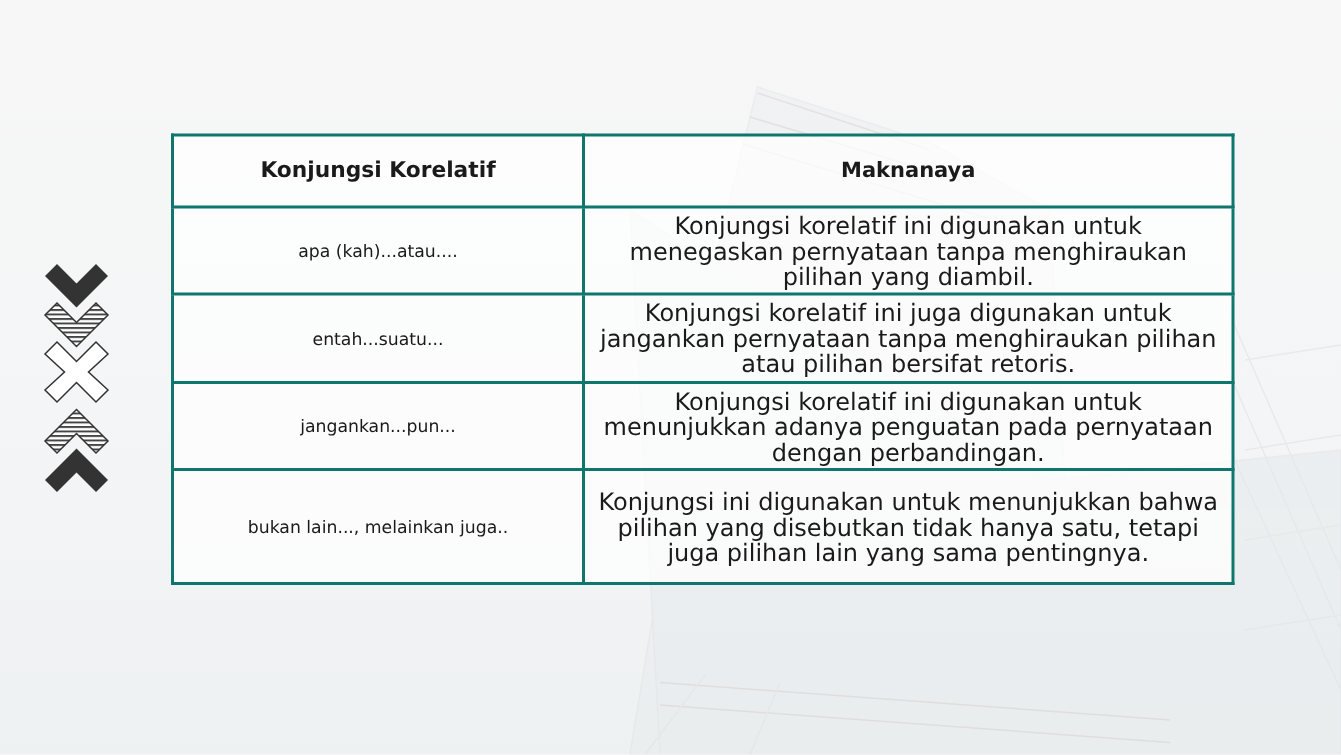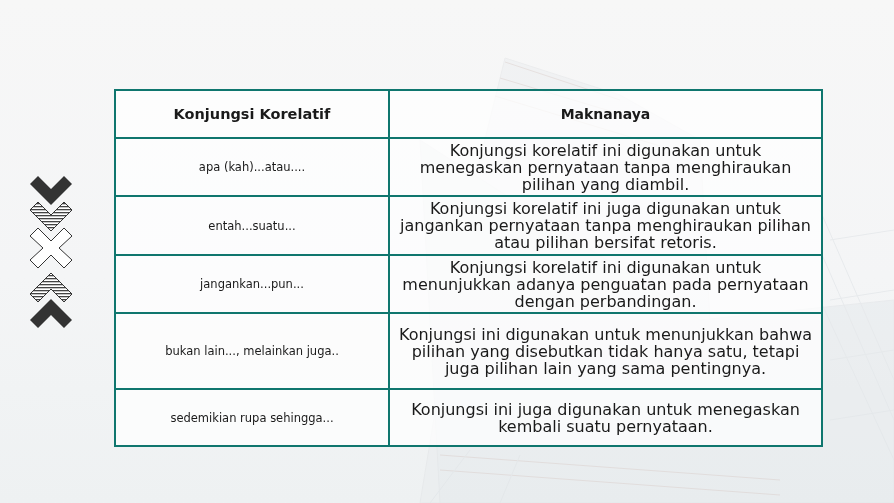--- a/index.html
+++ b/index.html
@@ -98,19 +98,15 @@
         <td class="desc">Konjungsi korelatif ini juga digunakan untuk jangankan pernyataan tanpa menghiraukan pilihan atau pilihan bersifat retoris.</td>
       </tr>
       <tr style="height:58px">
         <td class="term">jangankan...pun...</td>
         <td class="desc">Konjungsi korelatif ini digunakan untuk menunjukkan adanya penguatan pada pernyataan dengan perbandingan.</td>
       </tr>
       <tr style="height:76px">
         <td class="term">bukan lain..., melainkan juga..</td>
         <td class="desc">Konjungsi ini digunakan untuk menunjukkan bahwa pilihan yang disebutkan tidak hanya satu, tetapi juga pilihan lain yang sama pentingnya.</td>
       </tr>
-      <tr style="height:57px">
-        <td class="term">sedemikian rupa sehingga...</td>
-        <td class="desc">Konjungsi ini juga digunakan untuk menegaskan kembali suatu pernyataan.</td>
-      </tr>
     </tbody>
   </table>
 </div>
 
 </body></html>

